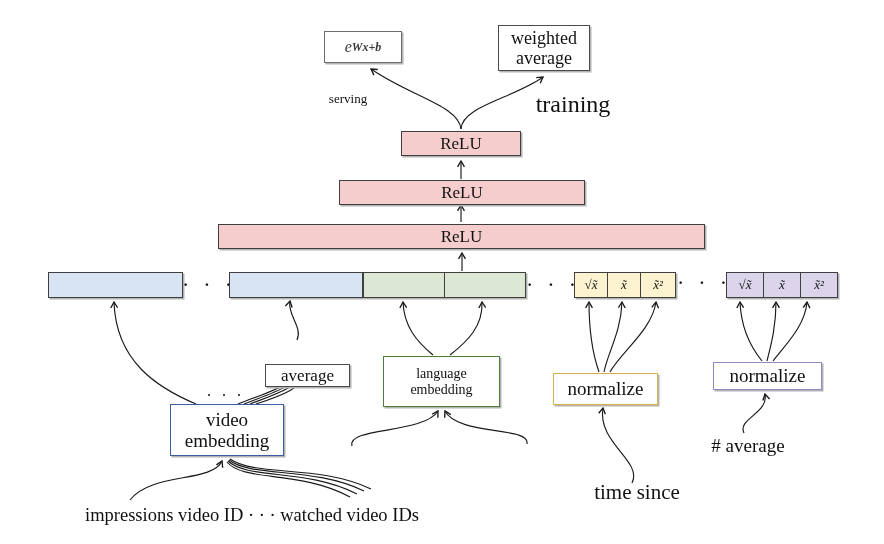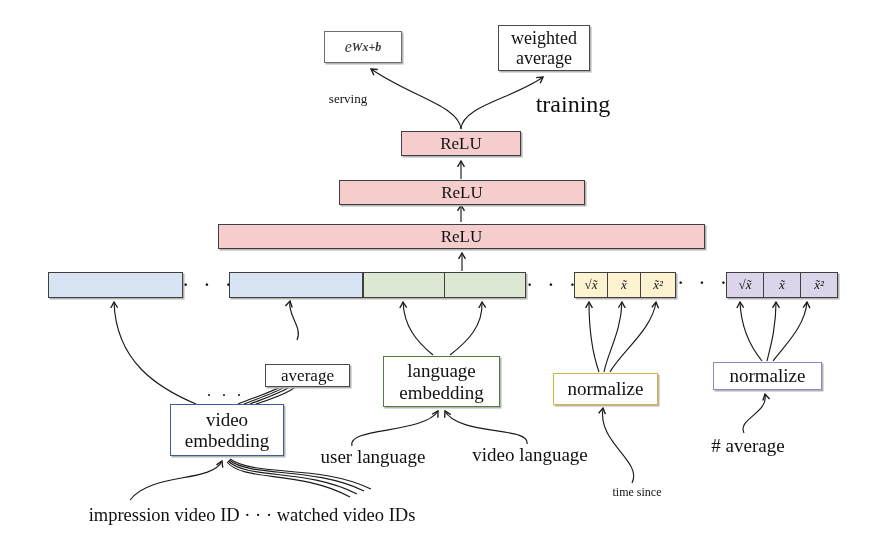--- a/index.html
+++ b/index.html
@@ -140,46 +140,44 @@
     <span>x̃</span>
   </div>
   <div class="box strip purple math" style="left:800px;top:272px;width:38px;height:26px;">
     <span>x̃²</span>
   </div>
 
   <div class="box" style="left:265px;top:341px;width:85px;height:23px;font-size:17px;margin-top:23px;">
     <span>average</span>
   </div>
 
-  <div class="box stack" style="left:383px;top:356px;width:117px;height:51px;font-size:19px;border-color:var(--lang-emb-border);">
+  <div class="box stack" style="left:383px;top:356px;width:117px;height:51px;font-size:14px;border-color:var(--lang-emb-border);">
     <div>language</div>
     <div>embedding</div>
   </div>
 
   <div class="box" style="left:553px;top:373px;width:105px;height:32px;font-size:19px;border-color:var(--norm-yellow-border);">
     <span>normalize</span>
   </div>
 
   <div class="box" style="left:713px;top:362px;width:109px;height:28px;font-size:19px;border-color:var(--norm-purple-border);">
     <span>normalize</span>
   </div>
 
   <div class="lbl" style="left:204px;top:388px;width:44px;font-size:12px;font-weight:bold;letter-spacing:4px;">· · ·</div>
 
   <div class="box stack" style="left:170px;top:404px;width:114px;height:52px;font-size:19px;border-color:var(--video-emb-border);">
     <div>video</div>
     <div>embedding</div>
   </div>
 
-  <div class="lbl" style="left:308px;top:446px;width:130px;font-size:19px;">user language</div>
-  <div class="lbl" style="left:465px;top:444px;width:130px;font-size:19px;">video language</div>
 
-  <div class="lbl" style="left:577px;top:481px;width:120px;font-size:12px;line-height:23px;">
+  <div class="lbl" style="left:577px;top:481px;width:120px;font-size:21px;line-height:23px;">
     <div>time since</div>
   </div>
 
   <div class="lbl" style="left:688px;top:434px;width:120px;font-size:19px;line-height:23px;">
     <div># average</div>
   </div>
 
-  <div class="lbl" style="left:32px;top:505px;width:440px;font-size:18.5px;">impression video ID · · · watched video IDs</div>
+  <div class="lbl" style="left:32px;top:505px;width:440px;font-size:18.5px;">impressions video ID · · · watched video IDs</div>
 
 </div>
 
 </body></html>

